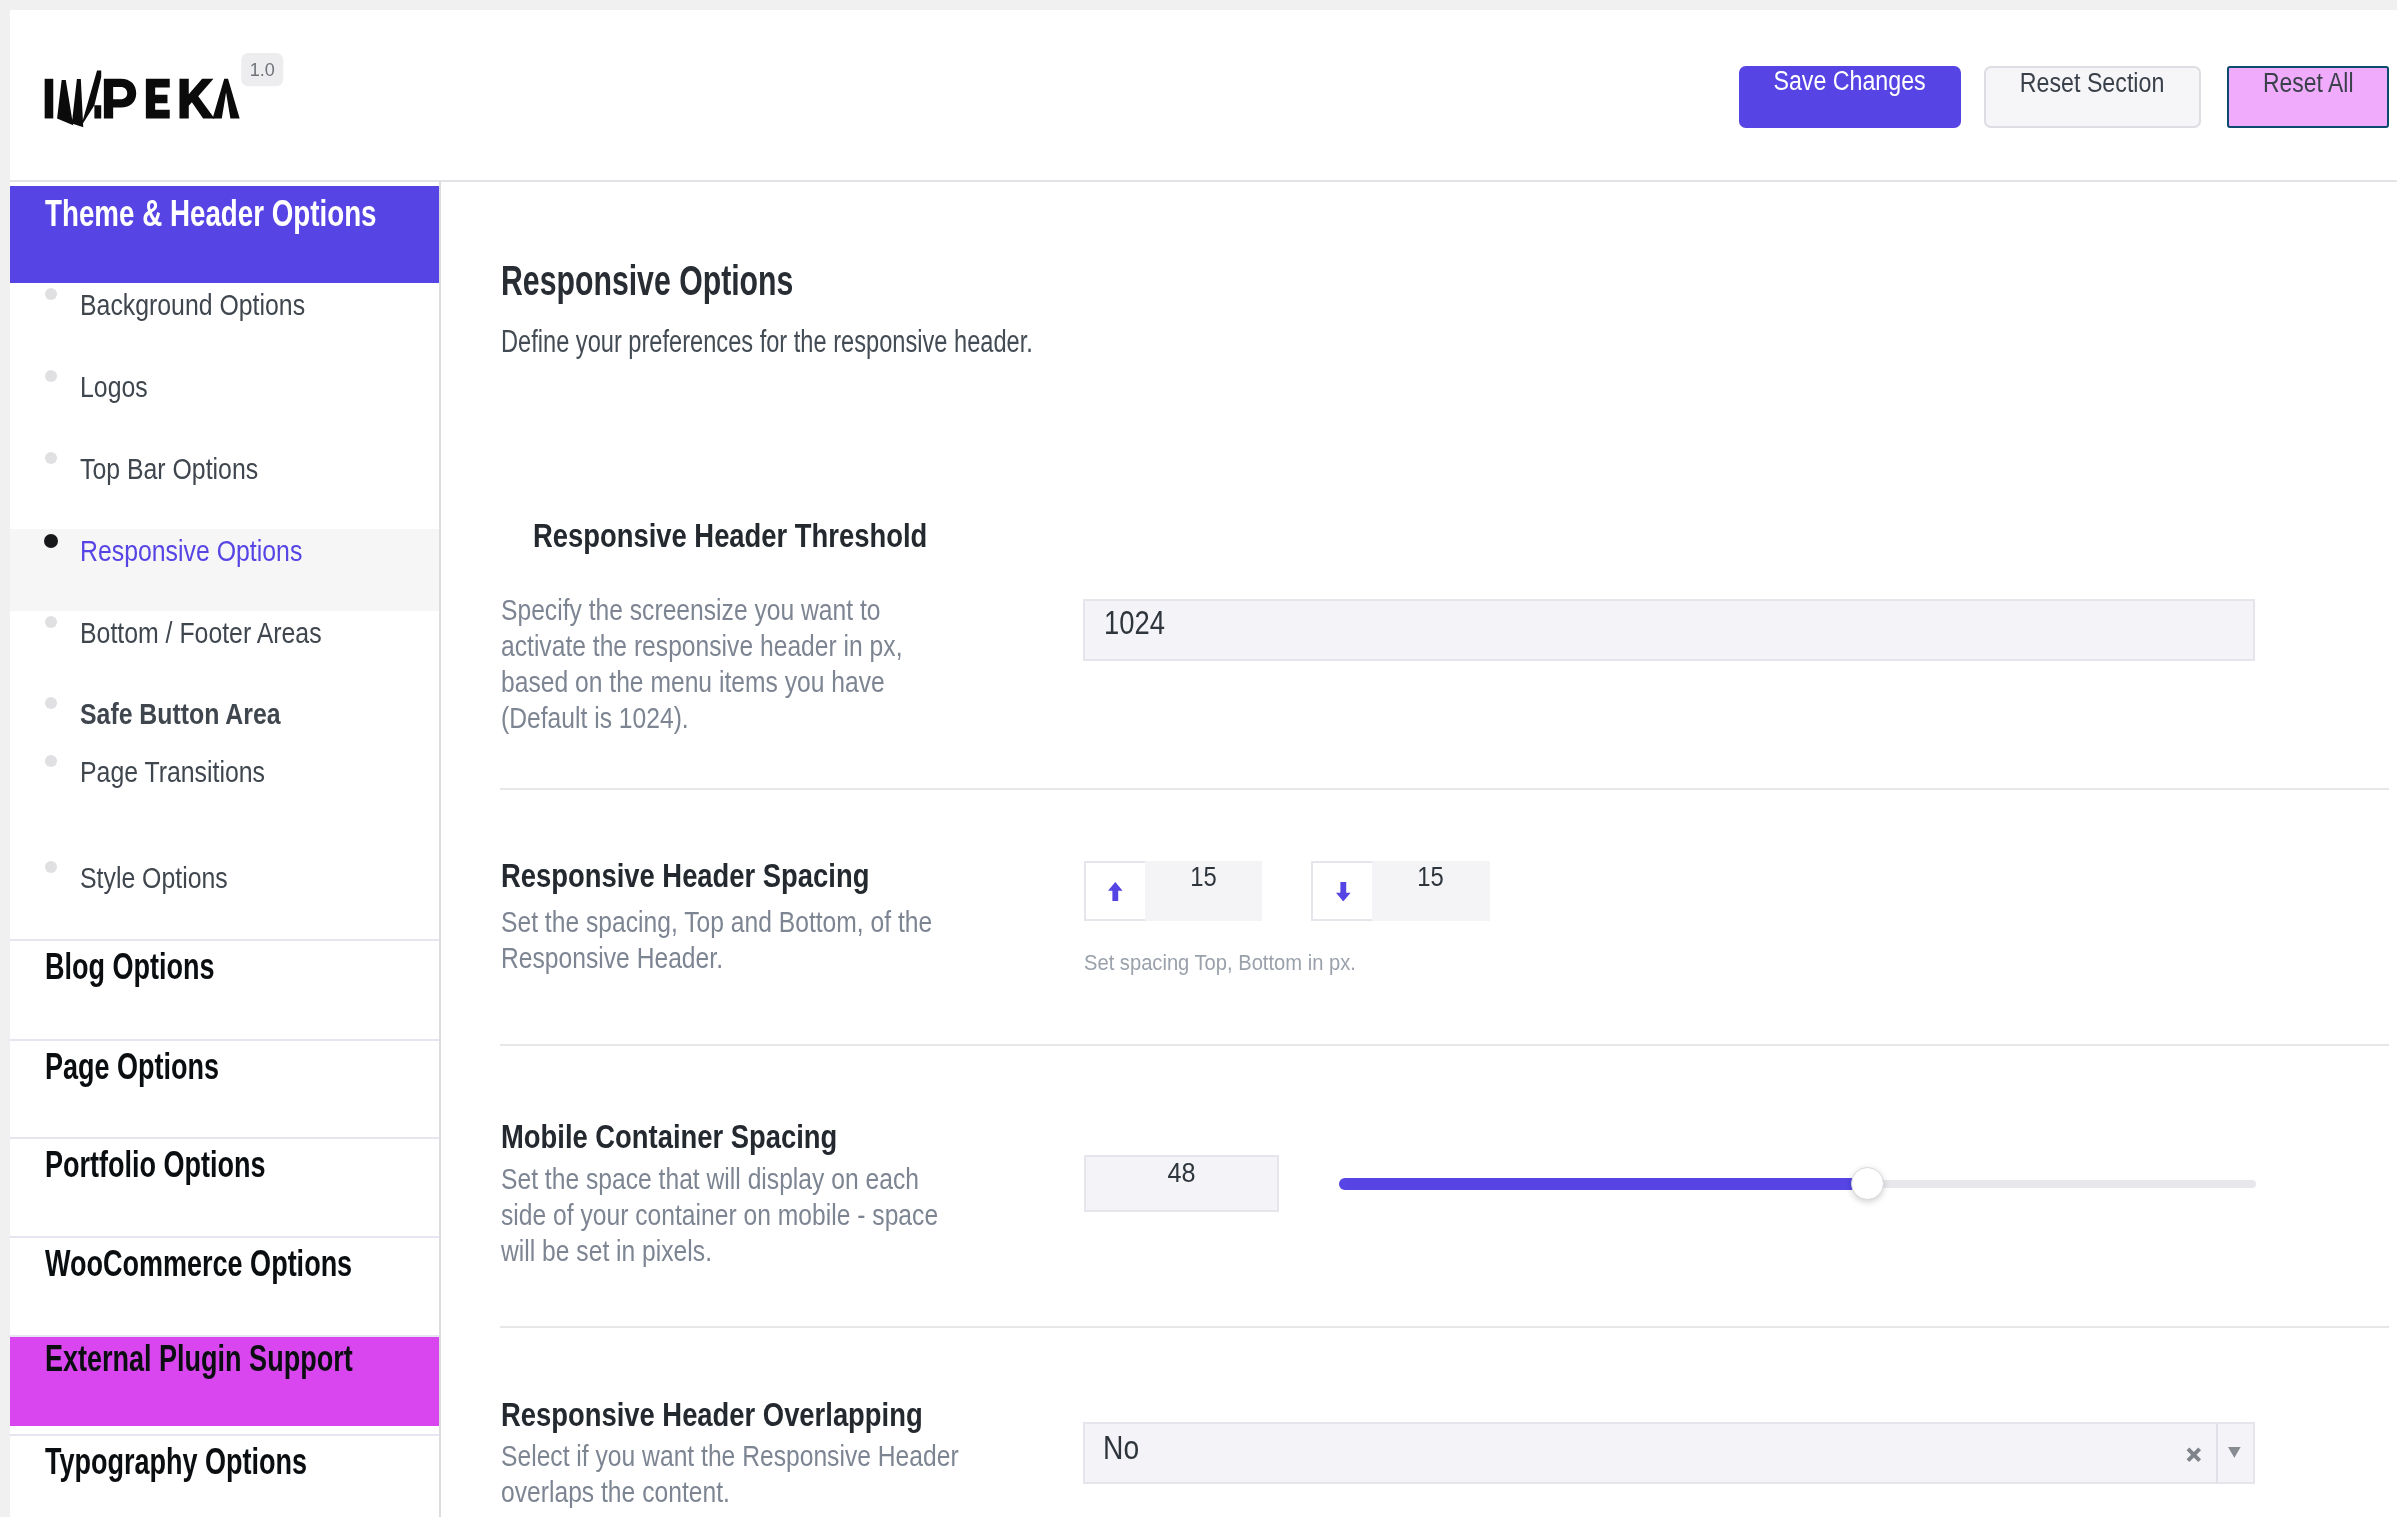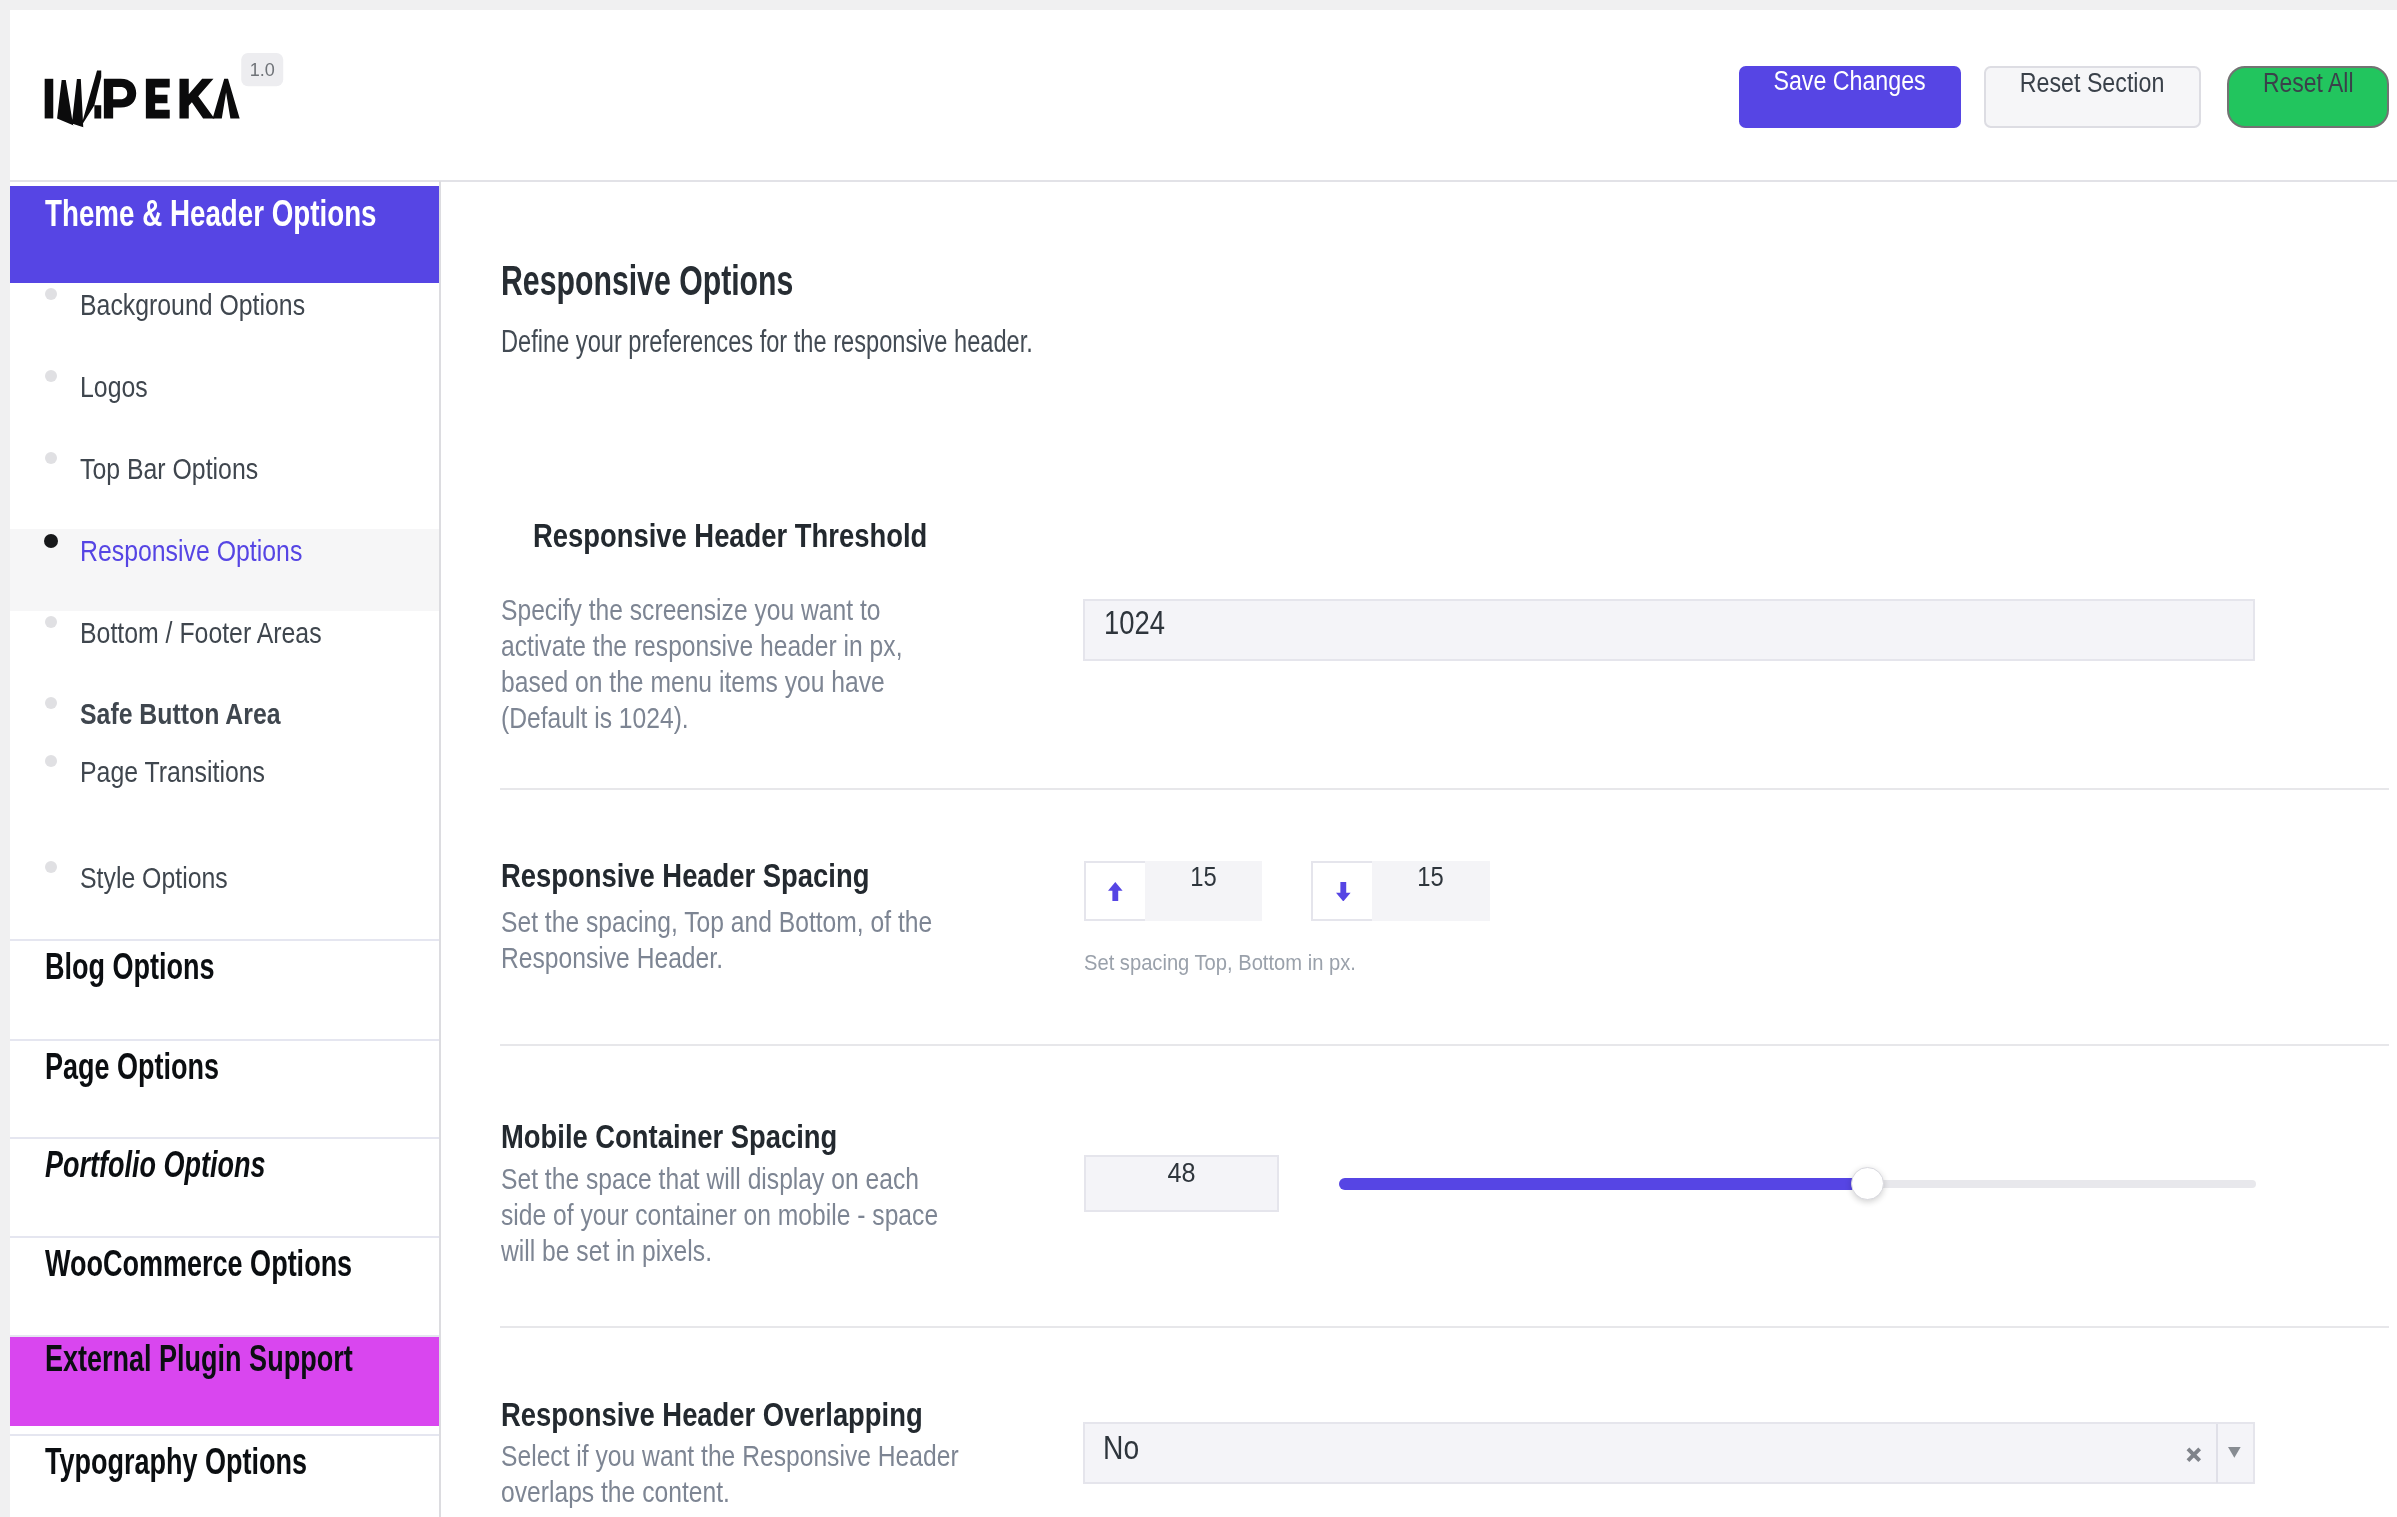--- a/index.html
+++ b/index.html
@@ -30,21 +30,21 @@
   <rect x="247" y="54" width="43" height="34" rx="7" fill="#ededf0"></rect>
   <text x="268.5" y="78" font-size="18.5" fill="#6f7378" text-anchor="middle">1.0</text>
 </svg>
 
 <div class="abs cen" style="left:1739px;top:66px;width:222px;height:62px;background:#5645e4;border-radius:6.8px;justify-content:center;">
   <span class="sxc" style="font-size:27px;color:#fff;transform:scaleX(0.86);">Save Changes</span>
 </div>
 <div class="abs cen" style="left:1984px;top:66px;width:217px;height:62px;background:#f6f6f8;border:2px solid #dddde3;border-radius:6.8px;justify-content:center;">
   <span class="sxc" style="font-size:27px;color:#3a414a;transform:scaleX(0.86);">Reset Section</span>
 </div>
-<div class="abs cen" style="left:2227px;top:66px;width:162px;height:62px;background:#22c55e;border:2px solid #737373;border-radius:18px;justify-content:center;">
+<div class="abs cen" style="left:2227px;top:66px;width:162px;height:62px;background:#f0abfc;border:2px solid #0c4a6e;border-radius:3px;justify-content:center;">
   <span class="sxc" style="font-size:27px;color:#3a414a;transform:scaleX(0.85);">Reset All</span>
 </div>
 
 <div class="abs" style="left:439px;top:181px;width:2px;height:1336px;background:#dcdce0;"></div>
 
 <div class="abs cen" style="left:9.8px;top:186px;width:429px;height:97px;background:#5645e4;padding-top:7px;">
   <span class="sx" style="font-size:37px;font-weight:bold;color:#fff;margin-left:35px;transform:scaleX(0.75);">Theme &amp; Header Options</span>
 </div>
 
 <div class="abs cen" style="left:9.8px;top:283px;width:429px;height:82px;padding-top:4.9px;">
@@ -79,21 +79,21 @@
     <div style="width:12.2px;height:12.2px;border-radius:50%;background:#e0e0e3;margin-left:35px;flex:none;"></div>
     <span class="sx" style="font-size:30px;color:#3f464e;margin-left:23px;transform:scaleX(0.828);">Style Options</span>
   </div>
 
 <div class="abs cen" style="left:9.8px;top:939px;width:429px;height:99px;background:#fff;border-top:2px solid #e5e6f0;padding-top:4.9px;">
     <span class="sx" style="font-size:37px;font-weight:bold;color:#0b0e11;margin-left:35px;transform:scaleX(0.73);">Blog Options</span>
   </div>
 <div class="abs cen" style="left:9.8px;top:1039px;width:429px;height:99px;background:#fff;border-top:2px solid #e5e6f0;padding-top:4.9px;">
     <span class="sx" style="font-size:37px;font-weight:bold;color:#0b0e11;margin-left:35px;transform:scaleX(0.73);">Page Options</span>
   </div>
-<div class="abs cen" style="left:9.8px;top:1137px;width:429px;height:99px;background:#fff;border-top:2px solid #e5e6f0;padding-top:4.9px;font-style:italic;">
+<div class="abs cen" style="left:9.8px;top:1137px;width:429px;height:99px;background:#fff;border-top:2px solid #e5e6f0;padding-top:4.9px;">
     <span class="sx" style="font-size:37px;font-weight:bold;color:#0b0e11;margin-left:35px;transform:scaleX(0.73);">Portfolio Options</span>
   </div>
 <div class="abs cen" style="left:9.8px;top:1236px;width:429px;height:99px;background:#fff;border-top:2px solid #e5e6f0;padding-top:4.9px;">
     <span class="sx" style="font-size:37px;font-weight:bold;color:#0b0e11;margin-left:35px;transform:scaleX(0.73);">WooCommerce Options</span>
   </div>
 <div class="abs cen" style="left:9.8px;top:1335px;width:429px;height:91px;background:#d946ef;border-top:2px solid #e5e6f0;padding-top:1px;">
     <span class="sx" style="font-size:37px;font-weight:bold;color:#0b0e11;margin-left:35px;transform:scaleX(0.73);">External Plugin Support</span>
   </div>
 <div class="abs cen" style="left:9.8px;top:1434px;width:429px;height:99px;background:#fff;border-top:2px solid #e5e6f0;padding-top:4.9px;">
     <span class="sx" style="font-size:37px;font-weight:bold;color:#0b0e11;margin-left:35px;transform:scaleX(0.73);">Typography Options</span>

